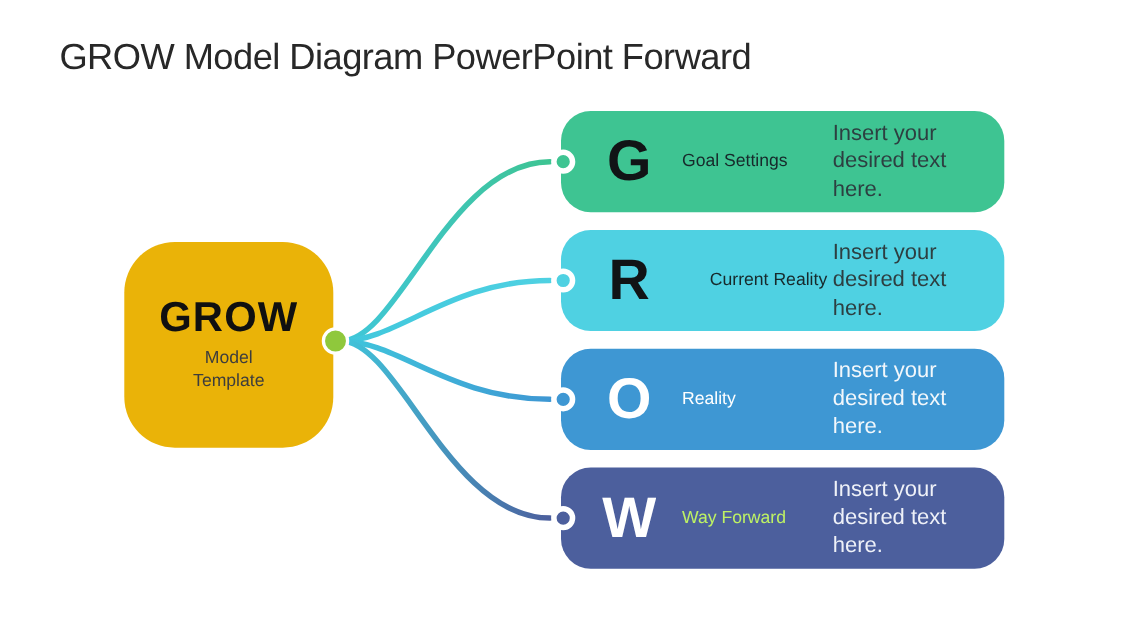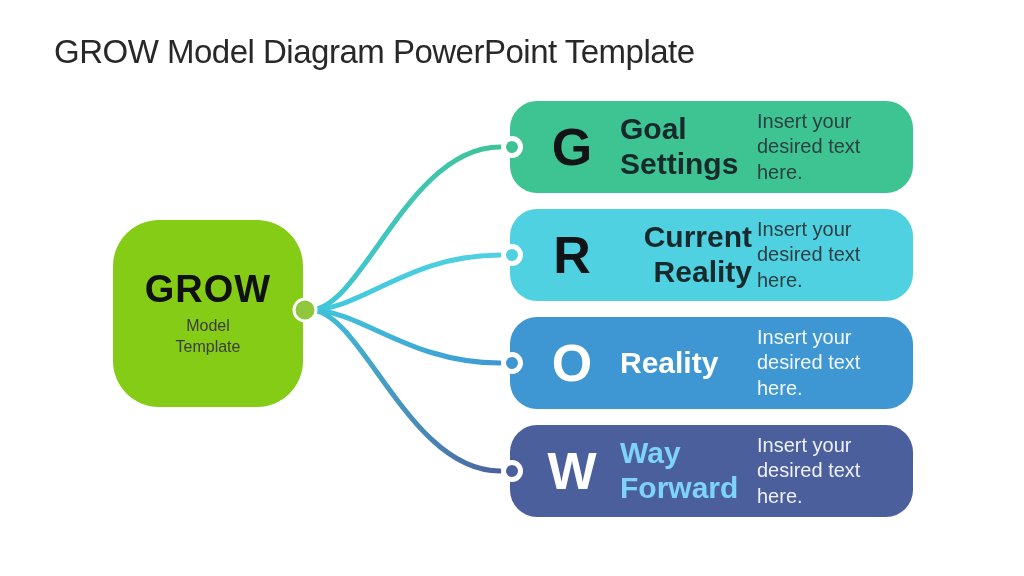--- a/index.html
+++ b/index.html
@@ -76,40 +76,40 @@
     margin-left: 26px;
     width: 72px;
     text-align: center;
     font-size: 52px;
     font-weight: 800;
     line-height: 1;
   }
   .row-title {
     margin-left: 12px;
     width: 132px;
-    font-size: 30px;
-    font-weight: 700;
+    font-size: 16px;
+    font-weight: 400;
     line-height: 1.16;
   }
   .row-desc {
     margin-left: 5px;
     width: 150px;
     font-size: 20px;
     line-height: 1.28;
     white-space: pre-line;
   }
 </style>
 </head>
 <body>
 
 <div class="slide">
 
-  <div class="page-title">GROW Model Diagram PowerPoint Template</div>
+  <div class="page-title">GROW Model Diagram PowerPoint Forward</div>
 
-  <div class="grow-box" style="background: #84cc16;">
+  <div class="grow-box" style="background: #eab308;">
     <div class="grow-acronym">GROW</div>
     <div class="grow-subtitle">Model Template</div>
   </div>
 
   <div class="card card-0" style="background: rgb(62, 196, 146);">
     <div class="letter-badge" style="color: rgb(17, 20, 22);">G</div>
     <div class="row-title" style="color: rgb(23, 41, 43);">Goal Settings</div>
     <div class="row-desc" style="color: rgb(45, 63, 65);">Insert your
 desired text here.</div>
   </div>
@@ -123,21 +123,21 @@
 
   <div class="card card-2" style="background: rgb(62, 151, 211);">
     <div class="letter-badge" style="color: rgb(255, 255, 255);">O</div>
     <div class="row-title" style="color: rgb(255, 255, 255);">Reality</div>
     <div class="row-desc" style="color: rgb(242, 247, 251);">Insert your
 desired text here.</div>
   </div>
 
   <div class="card card-3" style="background: rgb(76, 95, 157);">
     <div class="letter-badge" style="color: rgb(255, 255, 255);">W</div>
-    <div class="row-title" style="color: #7dd3fc;">Way Forward</div>
+    <div class="row-title" style="color: #bef264;">Way Forward</div>
     <div class="row-desc" style="color: rgb(238, 241, 248);">Insert your
 desired text here.</div>
   </div>
 
   <svg class="diagram-svg" width="1024" height="576" viewBox="0 0 1024 576">
     <defs>
       <linearGradient id="grad0" gradientUnits="userSpaceOnUse" x1="308" y1="0" x2="500" y2="0">
         <stop offset="0" class="start-stop" stop-color="#40c7dc"></stop>
           <stop offset="1" class="end-stop" stop-color="#3ec492"></stop>
       </linearGradient>

